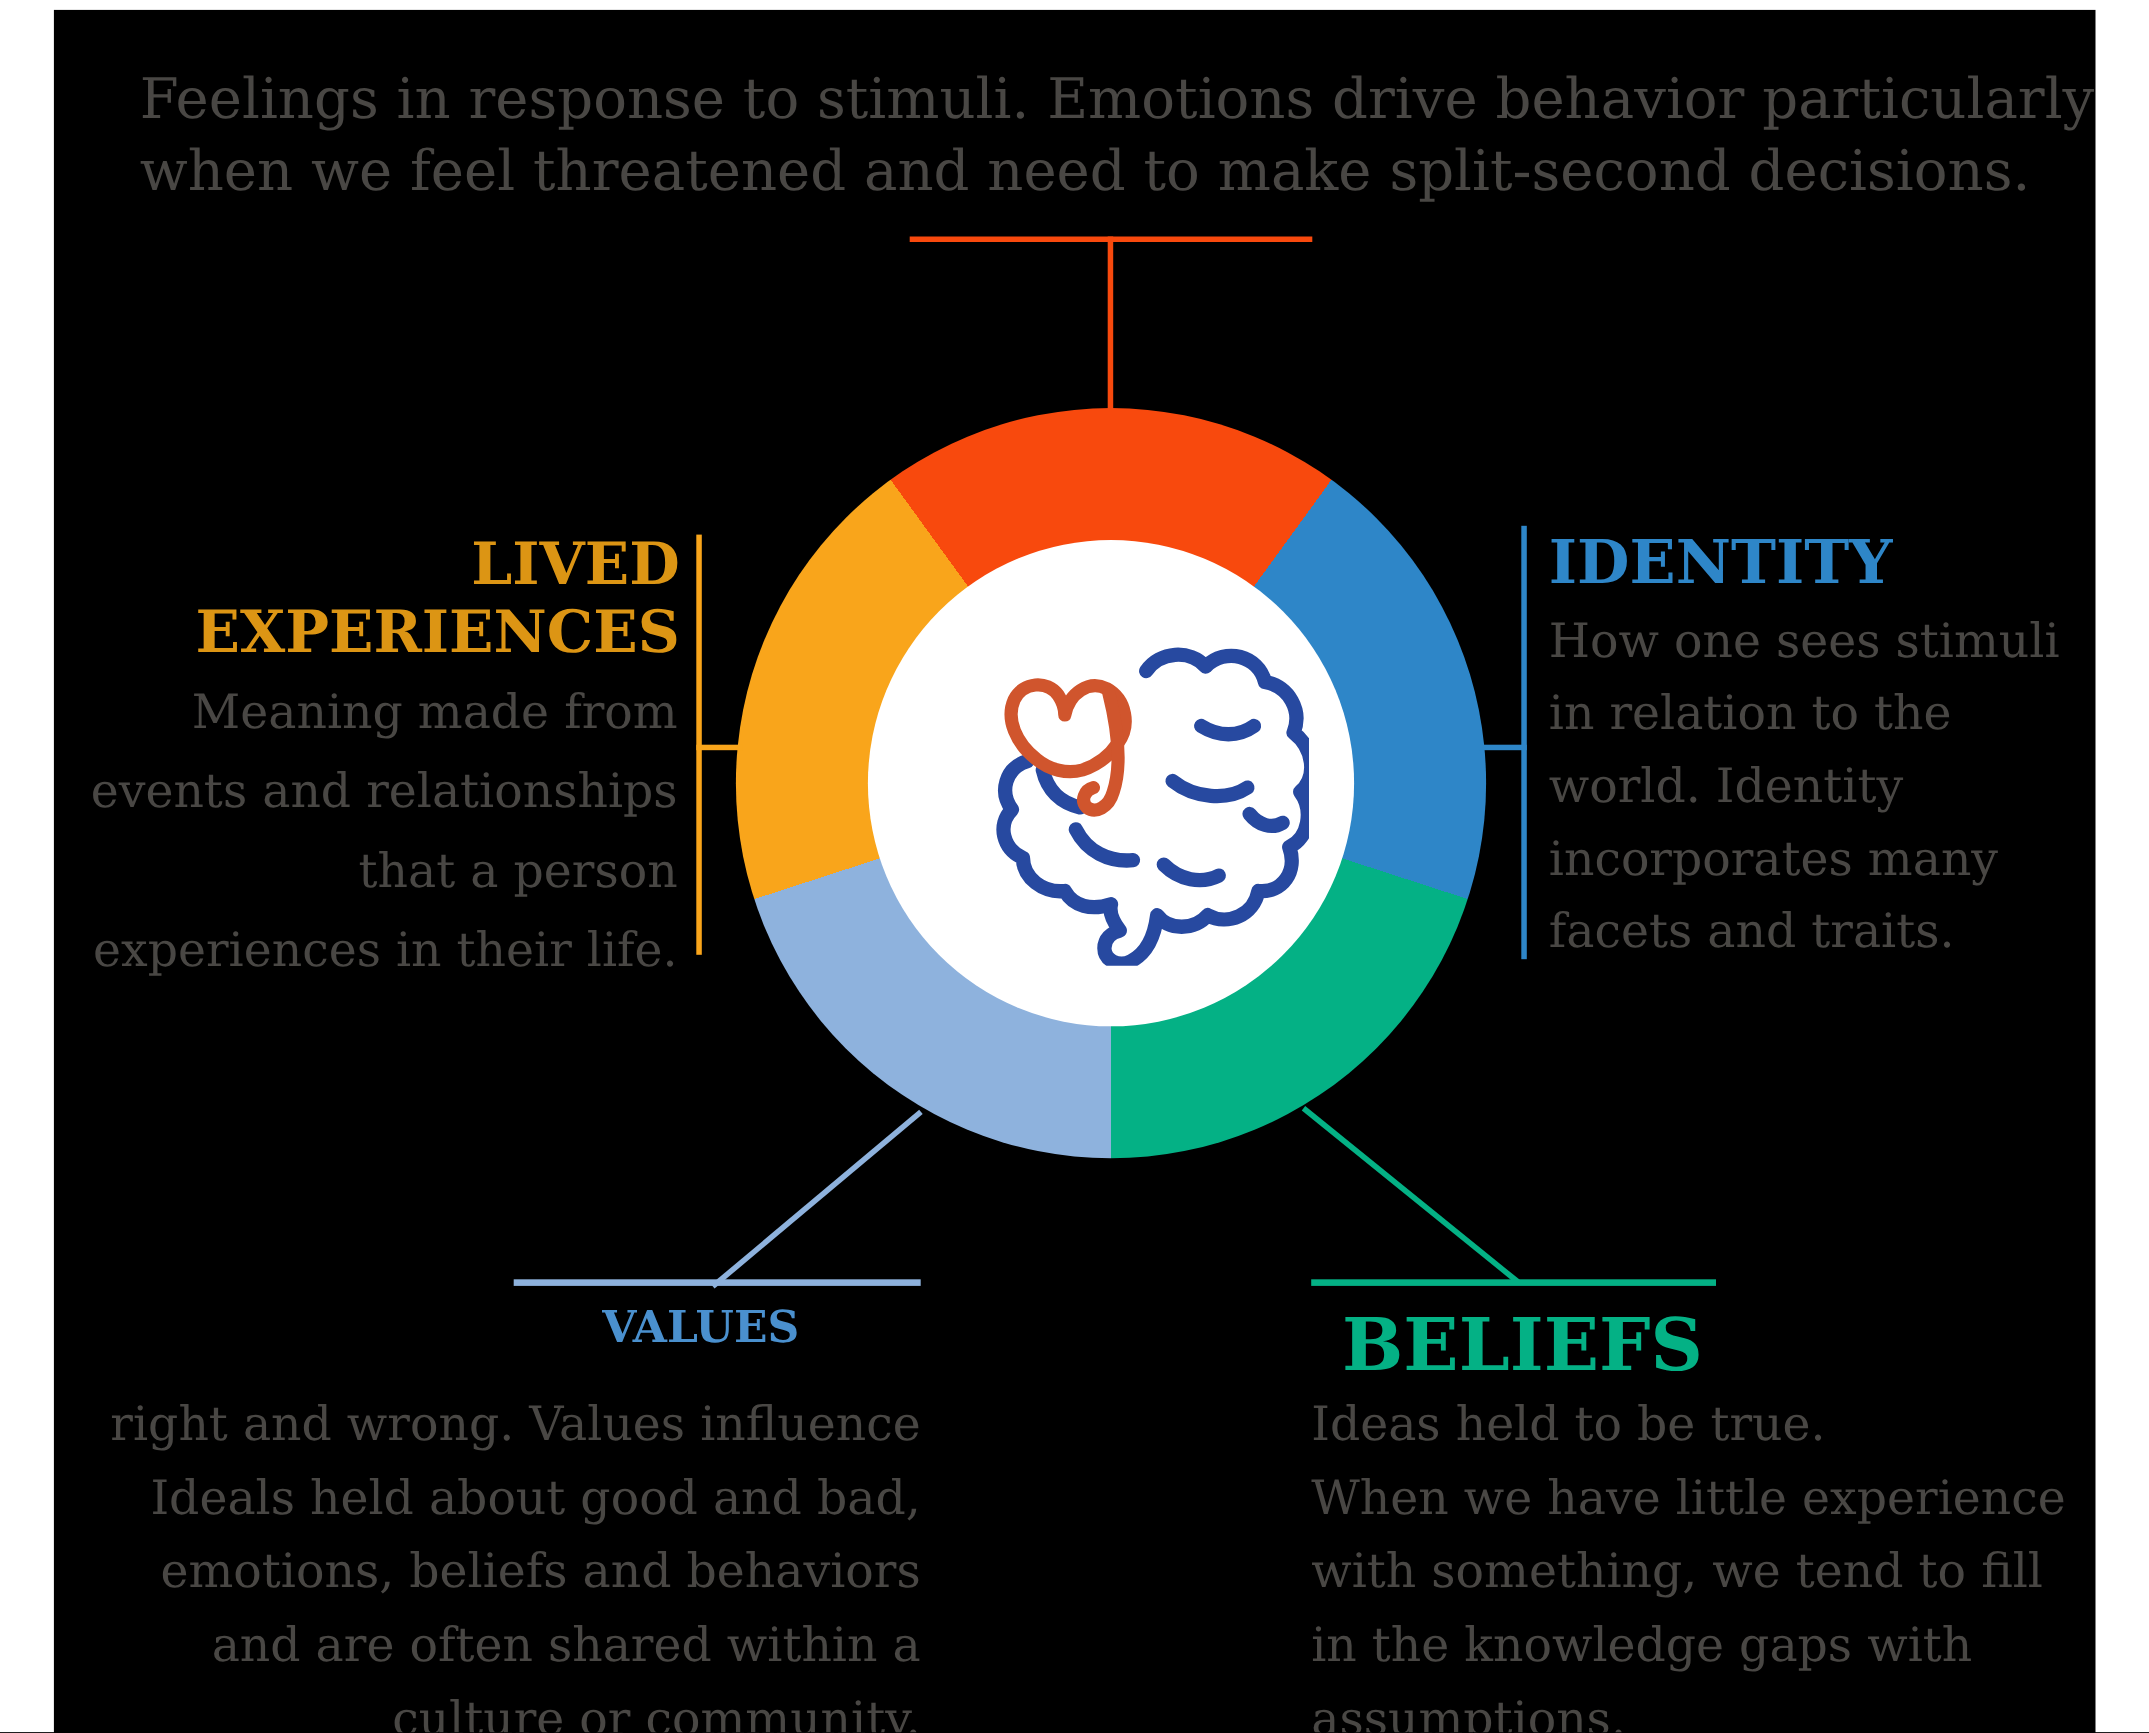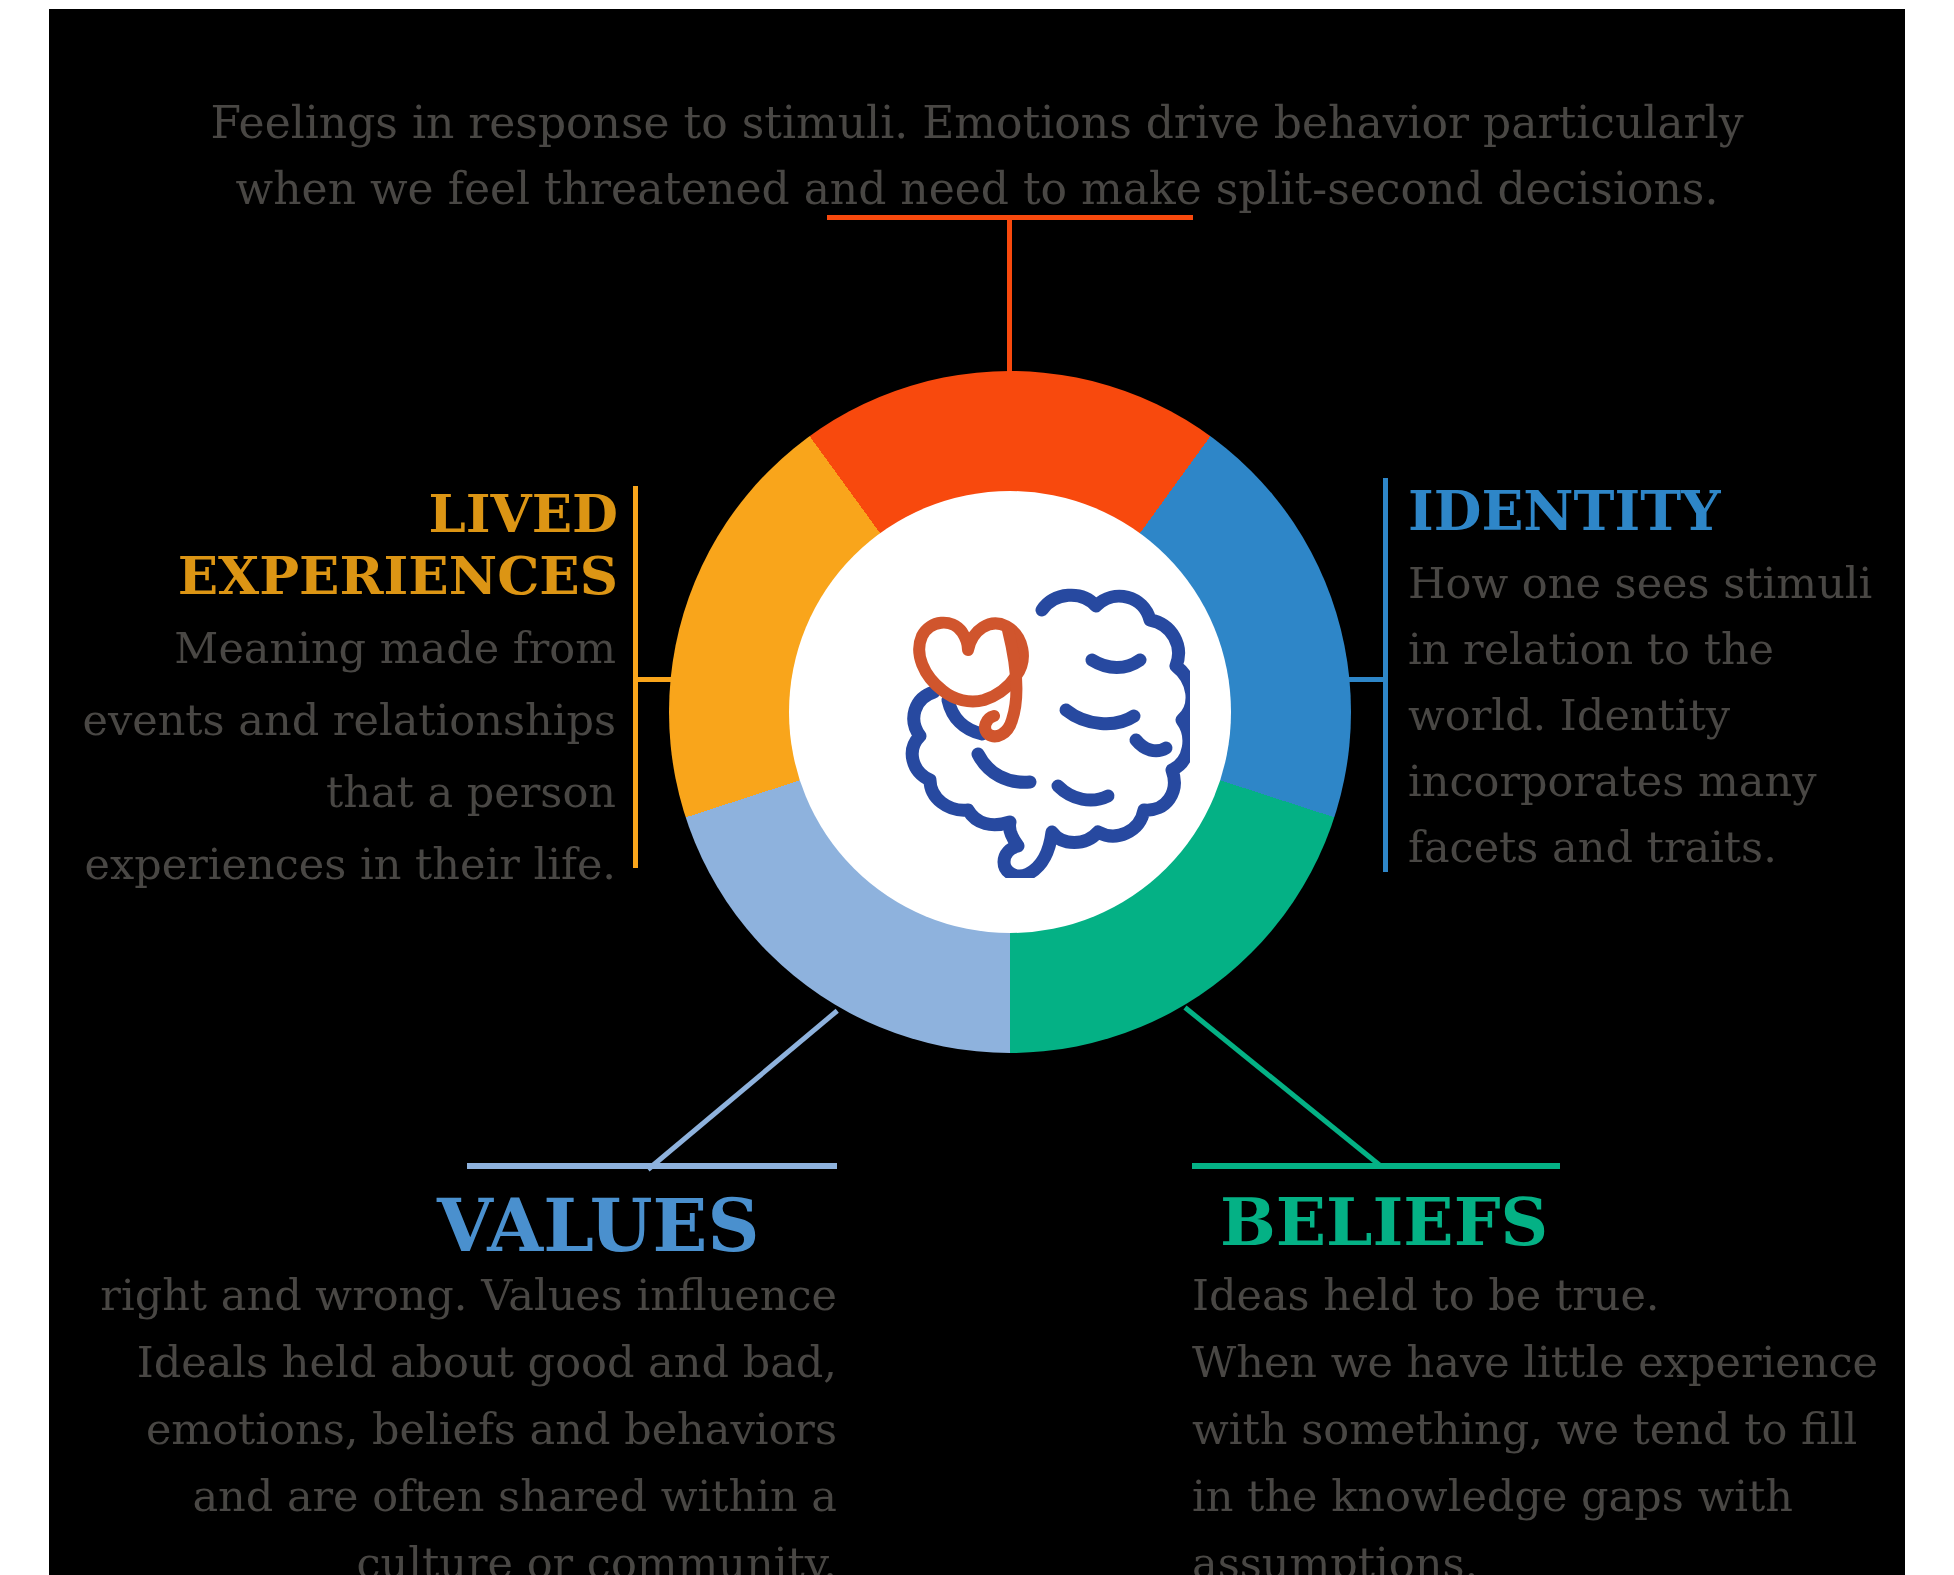--- a/index.html
+++ b/index.html
@@ -26,21 +26,21 @@
     position:absolute;
     color:var(--body-text,#494744);
     font-size:43px;
     line-height:67px;
     white-space:nowrap;
   }
   .body-text div{white-space:nowrap;}
 
   
   #emotions-heading{left:0;top:2px;width:1954px;text-align:center;font-size:55px;color:var(--emotions-orange);}
-  #emotions-desc{left:127px;top:90px;width:1700px;text-align:center;font-size:44px;line-height:66px;}
+  #emotions-desc{left:127px;top:58px;width:1700px;text-align:center;font-size:51px;line-height:66px;}
   #emotions-line-h{position:absolute;left:827px;top:215px;width:366px;height:5px;background:var(--emotions-orange);}
   #emotions-line-v{position:absolute;left:1007px;top:215px;width:5px;height:160px;background:var(--emotions-orange);}
 
   
   #donut{
     position:absolute;left:669px;top:371px;width:682px;height:682px;
     border-radius:50%;
   }
   #donut-hole{
     position:absolute;left:789px;top:491px;width:442px;height:442px;
@@ -54,21 +54,21 @@
   #lived-line-v{position:absolute;left:633px;top:486px;width:5px;height:382px;background:var(--lived-gold-line);}
   #lived-tick{position:absolute;left:633px;top:677px;width:42px;height:5px;background:var(--lived-gold-line);}
 
   
   #identity-heading{left:1408px;top:478px;font-size:55px;color:var(--identity-blue);}
   #identity-desc{left:1408px;top:550px;width:520px;line-height:66px;}
   #identity-line-v{position:absolute;left:1383px;top:478px;width:5px;height:394px;background:var(--identity-blue);}
   #identity-tick{position:absolute;left:1345px;top:677px;width:43px;height:5px;background:var(--identity-blue);}
 
   
-  #values-heading{left:437px;top:1183px;width:400px;text-align:left;font-size:72px;color:var(--values-heading-blue);}
+  #values-heading{left:437px;top:1183px;width:400px;text-align:center;font-size:40px;color:var(--values-heading-blue);}
   #values-desc{left:0px;top:1262px;width:837px;text-align:right;}
   #values-line-h{position:absolute;left:467px;top:1163px;width:370px;height:6px;background:var(--values-light-blue);}
   #values-diag{
     position:absolute;left:648px;top:1167px;width:247px;height:5px;
     background:var(--values-light-blue);
     transform:rotate(-40deg);transform-origin:left center;
   }
 
   
   #beliefs-heading{left:1220px;top:1183px;font-size:66px;color:var(--beliefs-green);}

